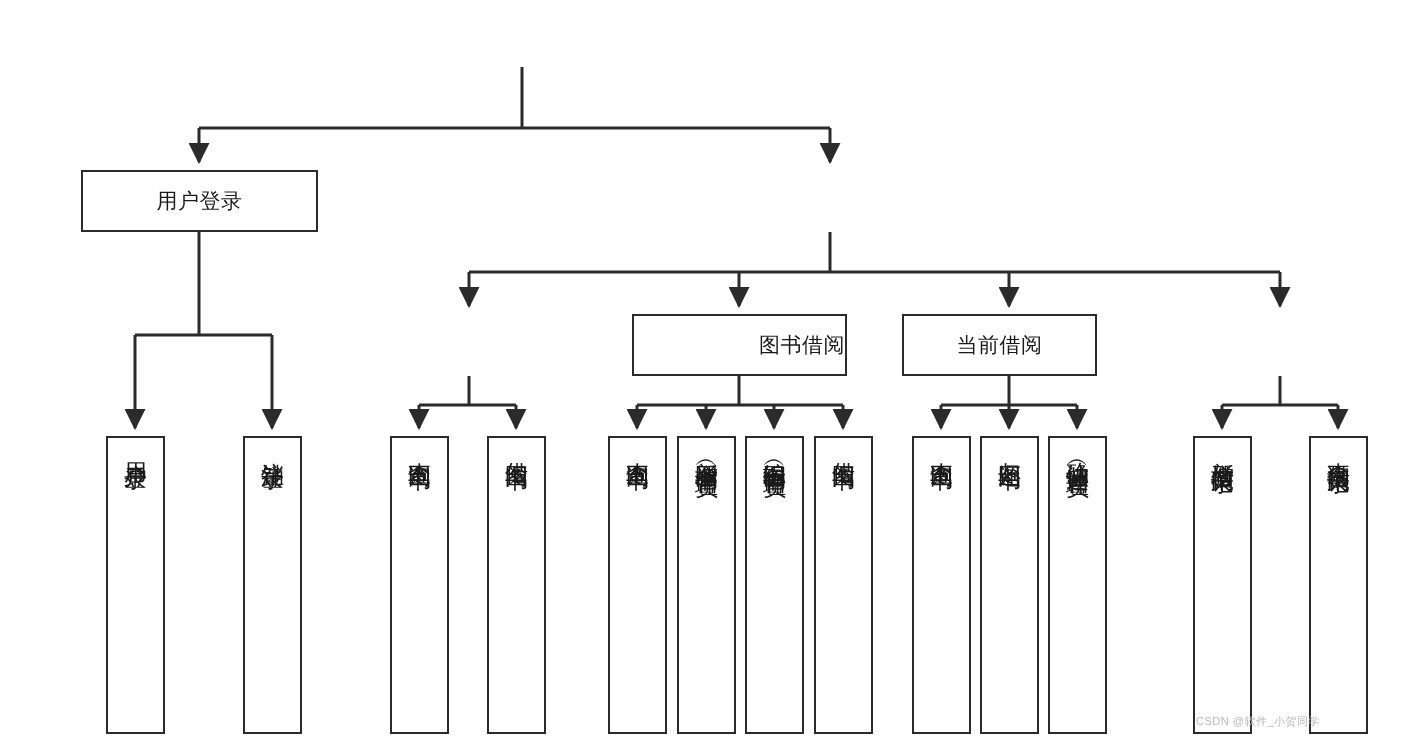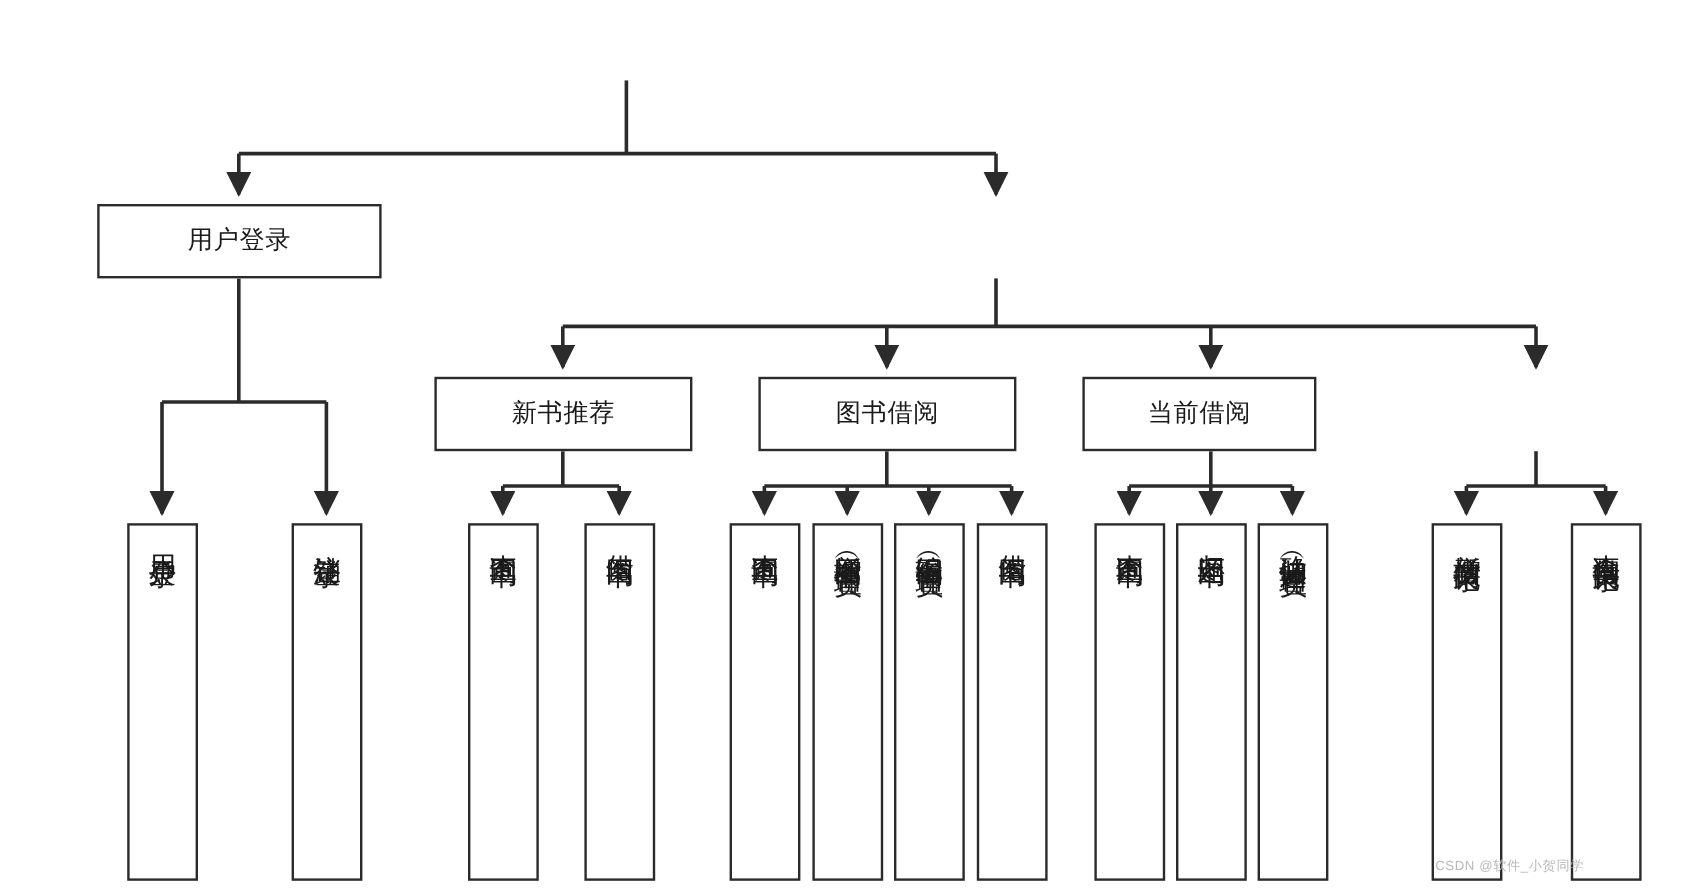--- a/index.html
+++ b/index.html
@@ -127,24 +127,21 @@
       <path d="M 1222 405 L 1222 428" marker-end="url(#arrow)"></path>
       <path d="M 1338 405 L 1338 428" marker-end="url(#arrow)"></path>
     </g>
   </svg>
 
 
   <div class="node h" style="left:81px; top:170px; width:237px; height:62px;">
     <span class="label">用户登录</span>
   </div>
 
-  <div class="node h" style="left:362px; top:314px; width:215px; height:62px;">
-    <span class="label">新书推荐</span>
-  </div>
-  <div class="node h" style="left:632px; top:314px; width:215px; height:62px;">
+  <div class="node h" style="left:632px; top:314px; width:215px; height:62px;justify-content:flex-end;">
     <span class="label">图书借阅</span>
   </div>
   <div class="node h" style="left:902px; top:314px; width:195px; height:62px;">
     <span class="label">当前借阅</span>
   </div>
 
   <div class="node v" style="left:106px; top:436px; width:59px; height:298px;">
     <span class="label">用户登录</span>
   </div>
   <div class="node v" style="left:243px; top:436px; width:59px; height:298px;">

